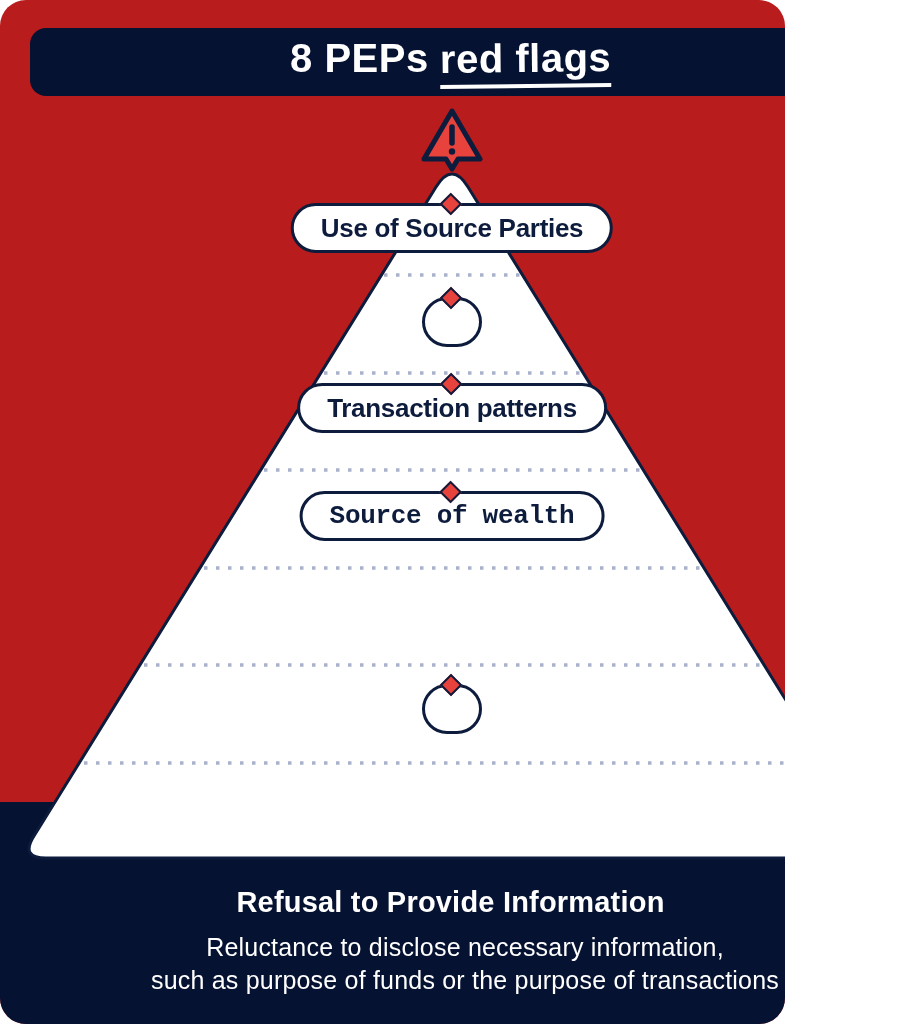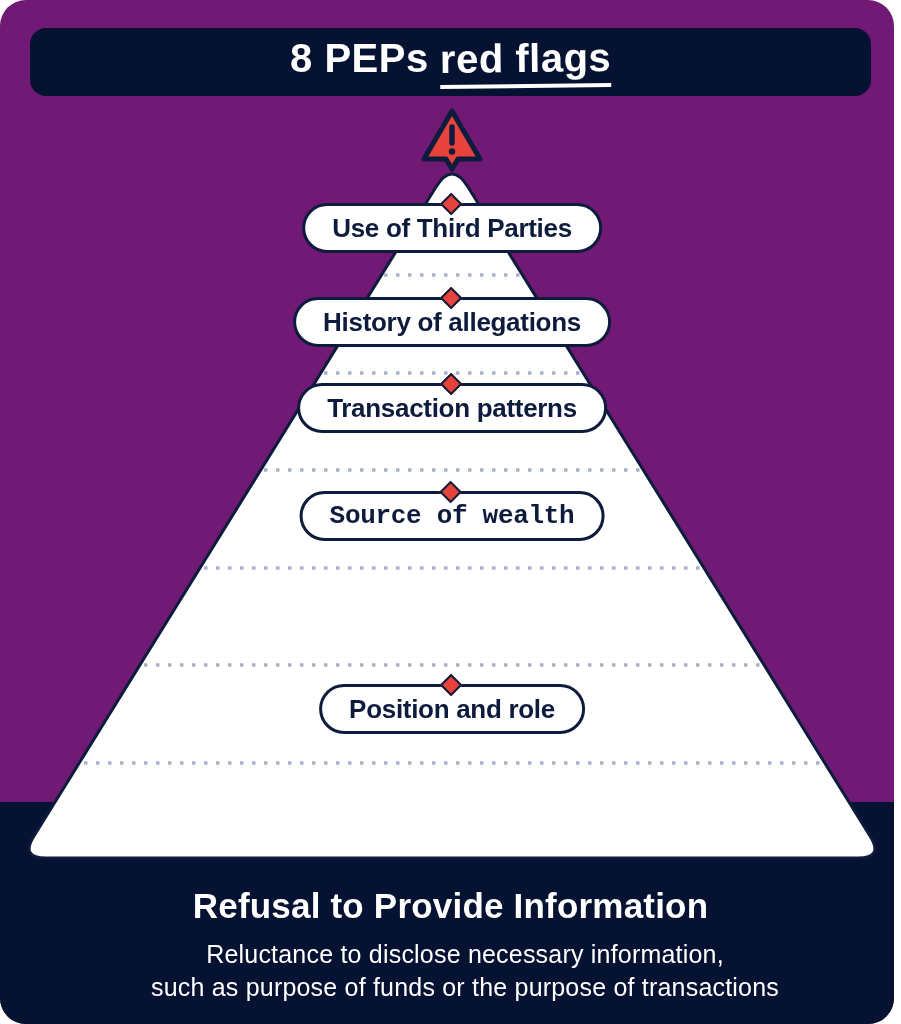--- a/index.html
+++ b/index.html
@@ -1,21 +1,21 @@
 <!DOCTYPE html>
 <html><head>
 <meta charset="utf-8">
 <style>
   html,body{margin:0;padding:0;background:#ffffff;}
   .canvas{
     position:relative;
-    width:894px;height:1024px;
+    width:785px;height:1024px;
     border-radius:26px;
     overflow:hidden;
-    background:#701a75;
+    background:#b91c1c;
     font-family:"Liberation Sans", sans-serif;
   }
   .bottom-band{
     position:absolute;left:0;top:802px;width:901px;height:222px;
     background:#061231;
   }
   
   .header{
     position:absolute;left:30px;top:28px;width:841px;height:68px;
     background:#061231;border-radius:16px;
@@ -63,21 +63,21 @@
   .p1{top:203px;} .p2{top:297px;} .p3{top:383px;text-align:center;} .p4{top:491px;font-family:Liberation Mono, monospace;}
   .p5{top:587px;} .p6{top:684px;} .p7{top:781px;}
   
   .warning{position:absolute;left:417px;top:106px;}
   
   .footer{
     position:absolute;left:0;top:886px;width:901px;
     text-align:center;color:#ffffff;
   }
   .footer-heading{
-    font-size:35px;font-weight:700;letter-spacing:.2px;
+    font-size:29px;font-weight:700;letter-spacing:.2px;
     margin:0 0 12px 0;
   }
   .footer-line{
     font-size:25px;font-weight:400;line-height:33px;letter-spacing:.2px;margin-left:29px;
   }
 </style>
 </head>
 <body>
 
 <div class="canvas">
@@ -109,37 +109,35 @@
   </div>
 
   <svg class="warning" width="70" height="66" viewBox="0 0 70 66">
     <polygon points="35,5 63,53 41,53 35,63 29,53 7,53" fill="#E8423D" stroke="#0D1B3C" stroke-width="5" stroke-linejoin="round"></polygon>
     <line x1="35" y1="21" x2="35" y2="37" stroke="#0D1B3C" stroke-width="5.5" stroke-linecap="round"></line>
     <circle cx="35" cy="45.5" r="3.2" fill="#0D1B3C"></circle>
   </svg>
 
   <div class="pill p1">
     <span class="diamond"></span>
-    <span class="pill-label">Use of Third Parties</span>
+    <span class="pill-label">Use of Source Parties</span>
   </div>
   <div class="pill p2">
     <span class="diamond"></span>
-    <span class="pill-label">History of allegations</span>
   </div>
   <div class="pill p3">
     <span class="diamond"></span>
     <span class="pill-label">Transaction patterns</span>
   </div>
   <div class="pill p4">
     <span class="diamond"></span>
     <span class="pill-label">Source of wealth</span>
   </div>
   <div class="pill p6">
     <span class="diamond"></span>
-    <span class="pill-label">Position and role</span>
   </div>
 
   <div class="footer">
     <div class="footer-heading">Refusal to Provide Information</div>
     <div class="footer-line">Reluctance to disclose necessary information,</div>
     <div class="footer-line">such as purpose of funds or the purpose of transactions</div>
   </div>
 
 </div>
 

